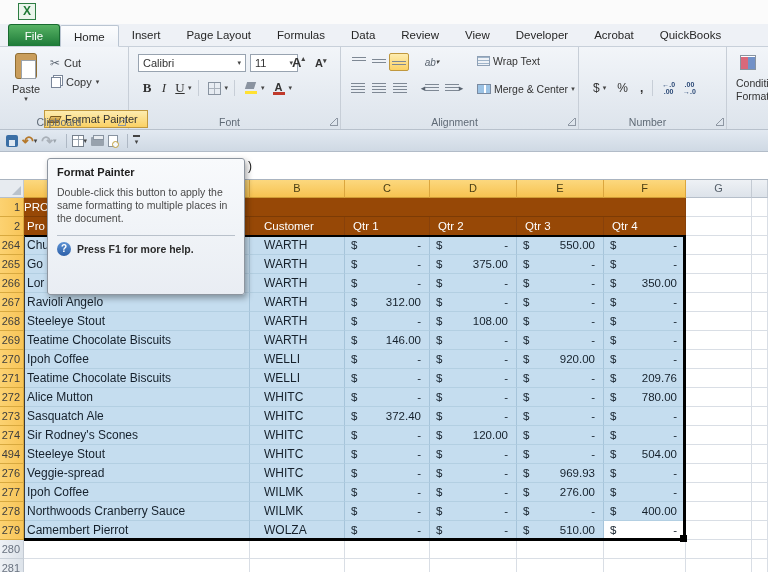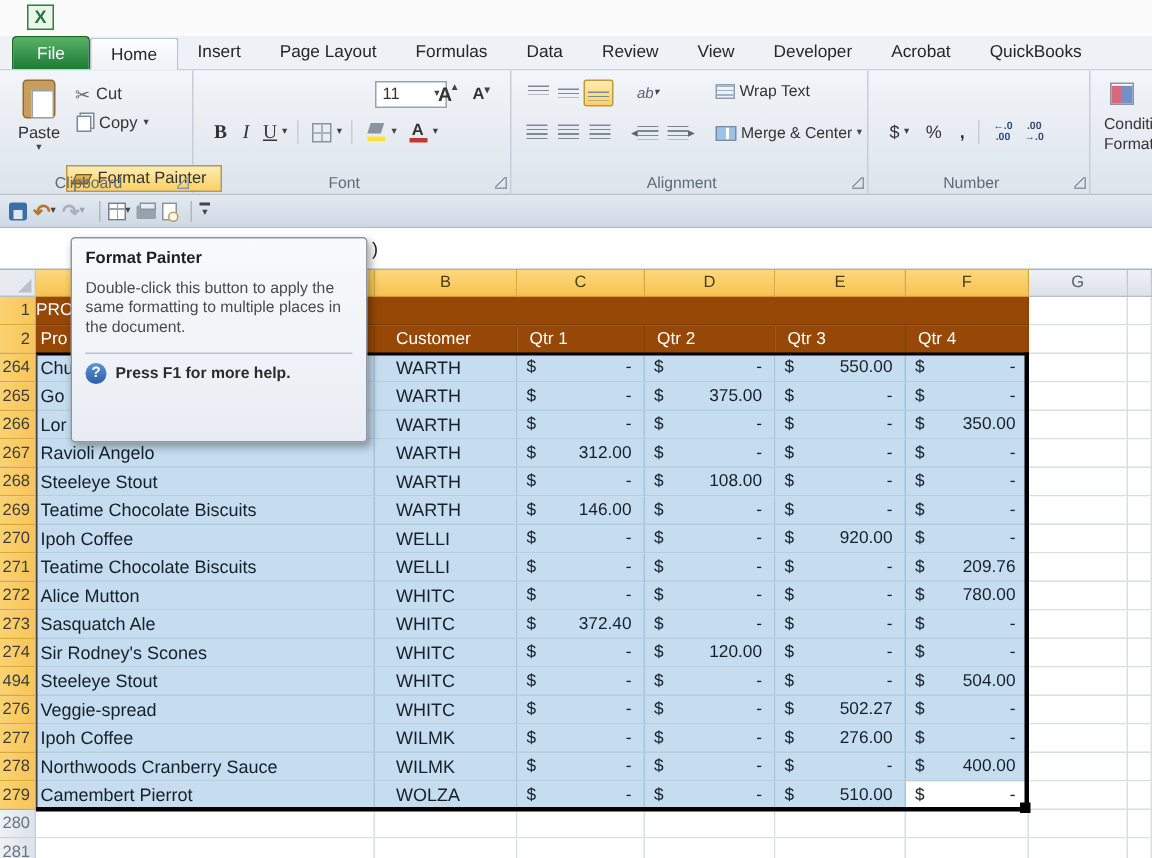--- a/index.html
+++ b/index.html
@@ -154,20 +154,24 @@
       </div>
       <div class="fp on">
         <span class="brush"></span>
         <span>Format Painter</span>
       </div>
       <div class="grp-label">Clipboard</div>
       <div class="dlg"></div>
     </div>
 
     <div class="grp g-font">
+      <div class="selbox" style="left:9px;top:7px;width:108px">
+        <span>Calibri</span>
+        <span class="caret">▾</span>
+      </div>
       <div class="selbox" style="left:121px;top:7px;width:48px">
         <span>11</span>
         <span class="caret">▾</span>
       </div>
       <div class="afont" style="position:absolute;left:163px;top:8px;font-size:13px">
         <span>A</span>
           <span class="caret">▴</span>
       </div>
       <div class="afont" style="position:absolute;left:186px;top:10px;font-size:11px">
         <span>A</span>
@@ -646,21 +650,21 @@
         <div class="c3 cell money">
             <span>$</span>
             <span>-</span>
           </div>
         <div class="c4 cell money">
             <span>$</span>
             <span>-</span>
           </div>
         <div class="c5 cell money">
             <span>$</span>
-            <span>502.27</span>
+            <span>969.93</span>
           </div>
         <div class="c6 cell money">
             <span>$</span>
             <span>-</span>
           </div>
         <div class="c7 gcell"></div>
         <div class="c8 gcell"></div>
       </div>
         <div class="row">
         <div class="c0 rh">277</div>

